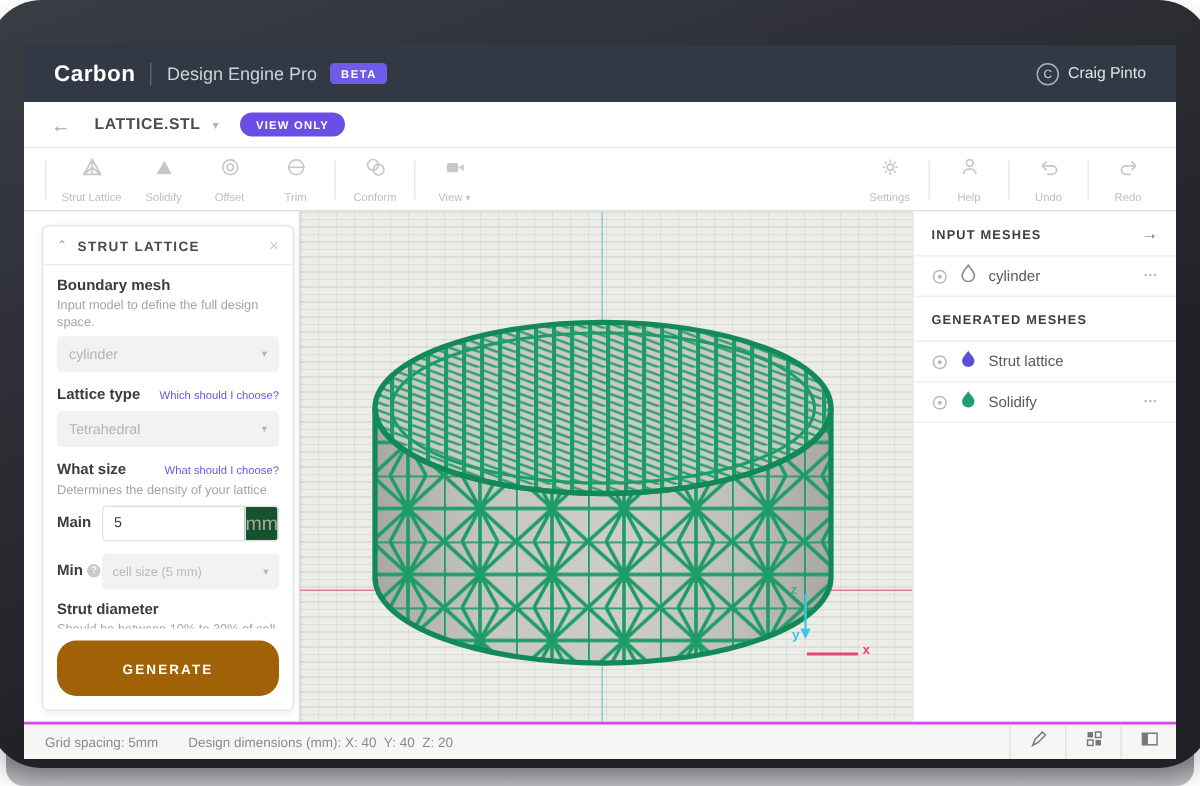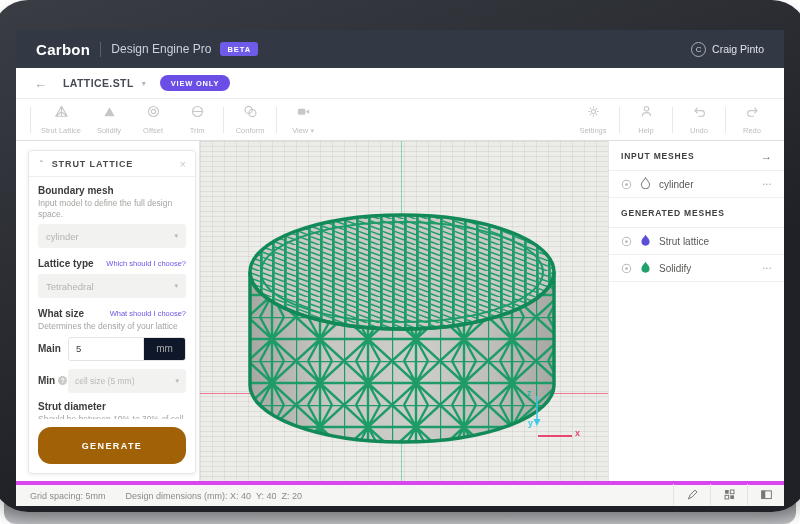--- a/index.html
+++ b/index.html
@@ -72,21 +72,21 @@
             padding:0 8px; color:#b4b4b0; font-size:9.5px; margin:5px 0 10px 0; cursor:default; }
   .select .sel-text { flex:1; }
   .sel-caret { color:#b4b4b0; font-size:7px; }
   .inputrow { display:flex; align-items:center; margin:5px 0 8px 0; }
   .inputrow .in-label { width:30px; font-size:10px; font-weight:bold; color:#3c3c3a; display:flex; align-items:center; gap:3px; }
   .info-dot { width:9px; height:9px; border-radius:50%; background:#c9c9c6; color:#fff; font-size:6.5px;
               display:inline-flex; align-items:center; justify-content:center; }
   .inputbox { flex:1; display:flex; height:24px; border:1px solid #e3e3e1; border-radius:3px; overflow:hidden; background:#fff; }
   .inputbox input { flex:1; border:none; outline:none; font-size:9.5px; padding:0 7px; color:#3c3c3a; min-width:0;
                     font-family:"Liberation Sans", sans-serif; }
-  .unit { width:42px; background:#0f172a; border-left:1px solid #e3e3e1; color:#a8a8a4; font-size:10px;
+  .unit { width:22px; background:#14532d; border-left:1px solid #e3e3e1; color:#a8a8a4; font-size:13px;
           display:flex; align-items:center; justify-content:center; }
   .minselect { flex:1; height:24px; background:#f2f2f0; border-radius:3px; display:flex; align-items:center;
                padding:0 7px; color:#b9b9b5; font-size:8.5px; cursor:default; }
   .minselect .sel-text { flex:1; }
   .card-footer { padding:8px 9px 9px 9px; flex:0 0 auto; }
   .generate-btn { width:100%; height:37px; border:none; border-radius:13px; background:#a16207; color:#fff;
                   font-size:9px; font-weight:bold; letter-spacing:1.4px; font-family:"Liberation Sans", sans-serif; }
 
   
   .rp-header { height:30px; display:flex; align-items:center; padding:0 12px; border-bottom:1px solid #eeeeec; }
@@ -101,21 +101,21 @@
   .axis-v { position:absolute; left:201px; top:0; bottom:0; width:1px; background:rgba(62,190,152,.55); }
   .axis-h { position:absolute; top:252px; left:0; right:0; height:1px; background:rgba(238,72,112,.7); }
   .model-svg { position:absolute; left:0; top:0; }
   .gizmo-svg { position:absolute; left:320px; top:240px; }
   .ax-label { position:absolute; font-size:9px; font-weight:bold; }
   .ax-z { left:327px; top:247px; color:#2ab5a0; }
   .ax-y { left:328px; top:277px; color:#3cc9e8; }
   .ax-x { left:375px; top:287px; color:#e8476f; }
 
   
-  .statusbar { height:25px; background:#f6f6f5; border-top:4px solid #d946ef; display:flex; align-items:center;
+  .statusbar { height:25px; background:#f6f6f5; border-top:2px solid #d946ef; display:flex; align-items:center;
                padding-left:14px; flex:0 0 auto; }
   .sb-text { font-size:9px; color:#8b8b88; white-space:pre; }
   .sb-text.first { margin-right:20px; }
   .sb-spacer { flex:1; }
   .sb-cell { width:36px; height:24px; display:flex; align-items:center; justify-content:center; cursor:pointer; }
   .sb-divider { width:1px; height:24px; background:#e3e3e1; }
   .sb-cell svg { stroke:#777774; fill:none; stroke-width:1.2; }
 </style>
 </head>
 <body>

